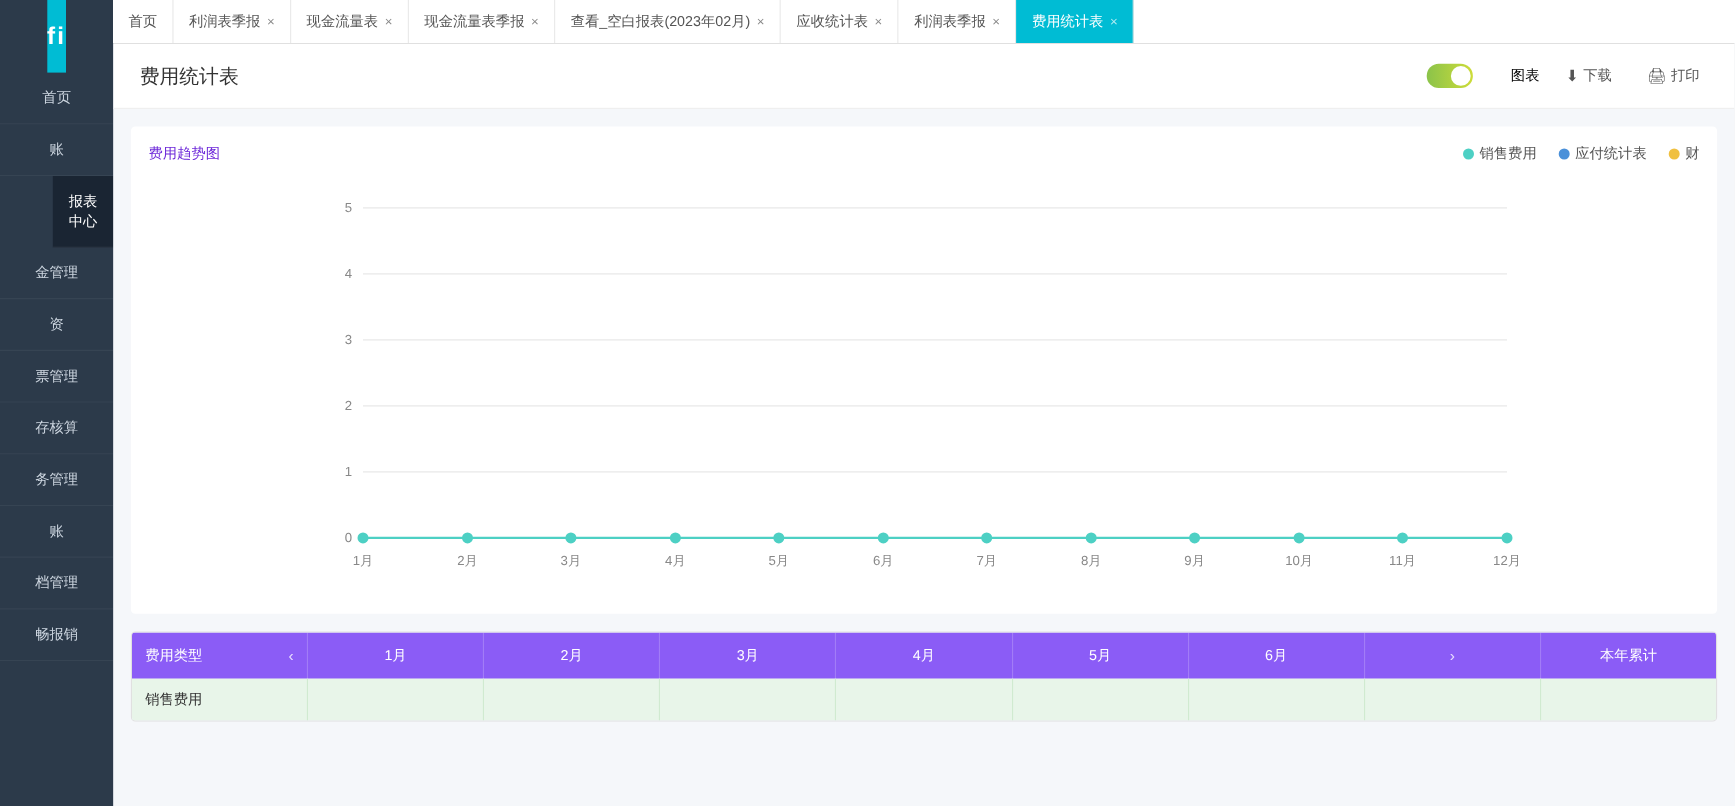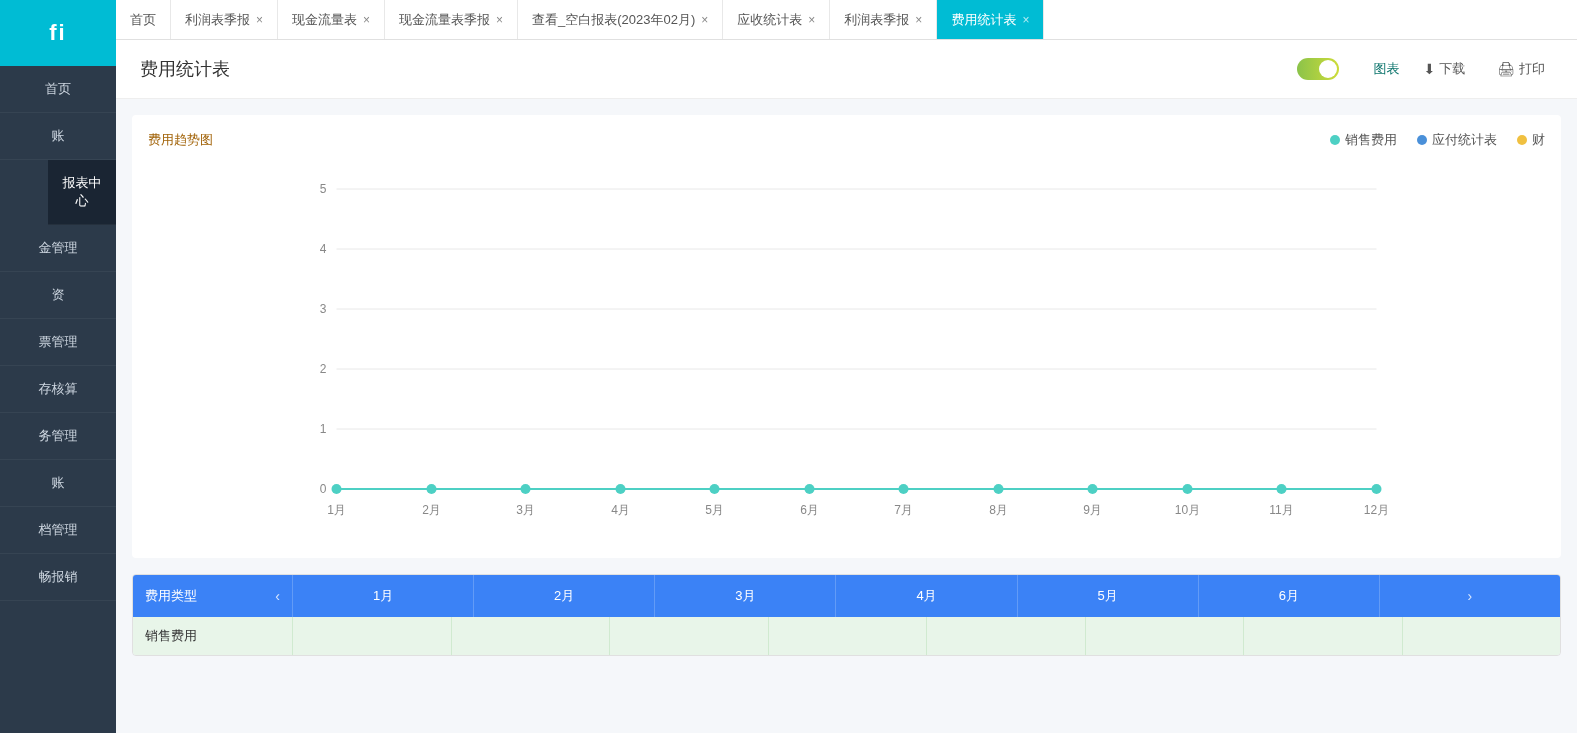--- a/index.html
+++ b/index.html
@@ -1,26 +1,27 @@
 <!DOCTYPE html>
 <html><head>
   <meta charset="utf-8">
   <style>
     * { margin: 0; padding: 0; box-sizing: border-box; }
     body { font-family: 'Microsoft YaHei', Arial, sans-serif; font-size: 13px; background: #f0f2f5; display: flex; height: 733px; overflow: hidden; }
 
     
     .sidebar {
-      width: 116px;
+      width: 103px;
       background: #2c3a4a;
       display: flex;
       flex-direction: column;
       flex-shrink: 0;
       height: 100%;
       overflow: hidden;
+      align-items: center;
     }
     .sidebar-logo {
       background: #00bcd4;
       height: 66px;
       display: flex;
       align-items: center;
       justify-content: center;
       font-size: 22px;
       font-weight: bold;
       color: white;
@@ -127,21 +128,21 @@
     .toggle::after {
       content: '';
       position: absolute;
       right: 2px;
       top: 2px;
       width: 18px;
       height: 18px;
       background: white;
       border-radius: 50%;
     }
-    .toggle-label { font-size: 13px; color: #0f766e; margin-left: 28px; }
+    .toggle-label { font-size: 13px; color: #000000; margin-left: 28px; }
     .action-btn {
       display: flex;
       align-items: center;
       gap: 4px;
       color: #555;
       font-size: 13px;
       cursor: pointer;
       padding: 4px 8px;
       border-radius: 3px;
     }
@@ -153,21 +154,21 @@
       margin: 16px;
       border-radius: 4px;
       padding: 16px;
     }
     .chart-header {
       display: flex;
       justify-content: space-between;
       align-items: center;
       margin-bottom: 10px;
     }
-    .chart-title { font-size: 13px; color: #a16207; }
+    .chart-title { font-size: 13px; color: #6d28d9; }
     .chart-legend {
       display: flex;
       gap: 20px;
       align-items: center;
     }
     .legend-item {
       display: flex;
       align-items: center;
       gap: 5px;
       font-size: 13px;
@@ -185,21 +186,21 @@
     }
 
     
     .data-table-container {
       margin: 0 16px 16px 16px;
       border-radius: 4px;
       overflow: hidden;
       border: 1px solid #e0e0e0;
     }
     .table-header-row {
-      background: #3b82f6;
+      background: #8b5cf6;
       color: white;
       display: flex;
       align-items: flex-start;
       height: 42px;
     }
     .th-cell {
       flex: 1;
       text-align: center;
       font-size: 13px;
       padding: 0 8px;
@@ -400,20 +401,21 @@
         </div>
         <div class="th-cell">1月</div>
         <div class="th-cell">2月</div>
         <div class="th-cell">3月</div>
         <div class="th-cell">4月</div>
         <div class="th-cell">5月</div>
         <div class="th-cell">6月</div>
         <div class="th-cell">
           <span class="nav-arrow">›</span>
         </div>
+        <div class="th-cell">本年累计</div>
       </div>
 
       <div class="data-row">
         <div class="td-cell type-col">销售费用</div>
         <div class="td-cell"></div>
         <div class="td-cell"></div>
         <div class="td-cell"></div>
         <div class="td-cell"></div>
         <div class="td-cell"></div>
         <div class="td-cell"></div>

